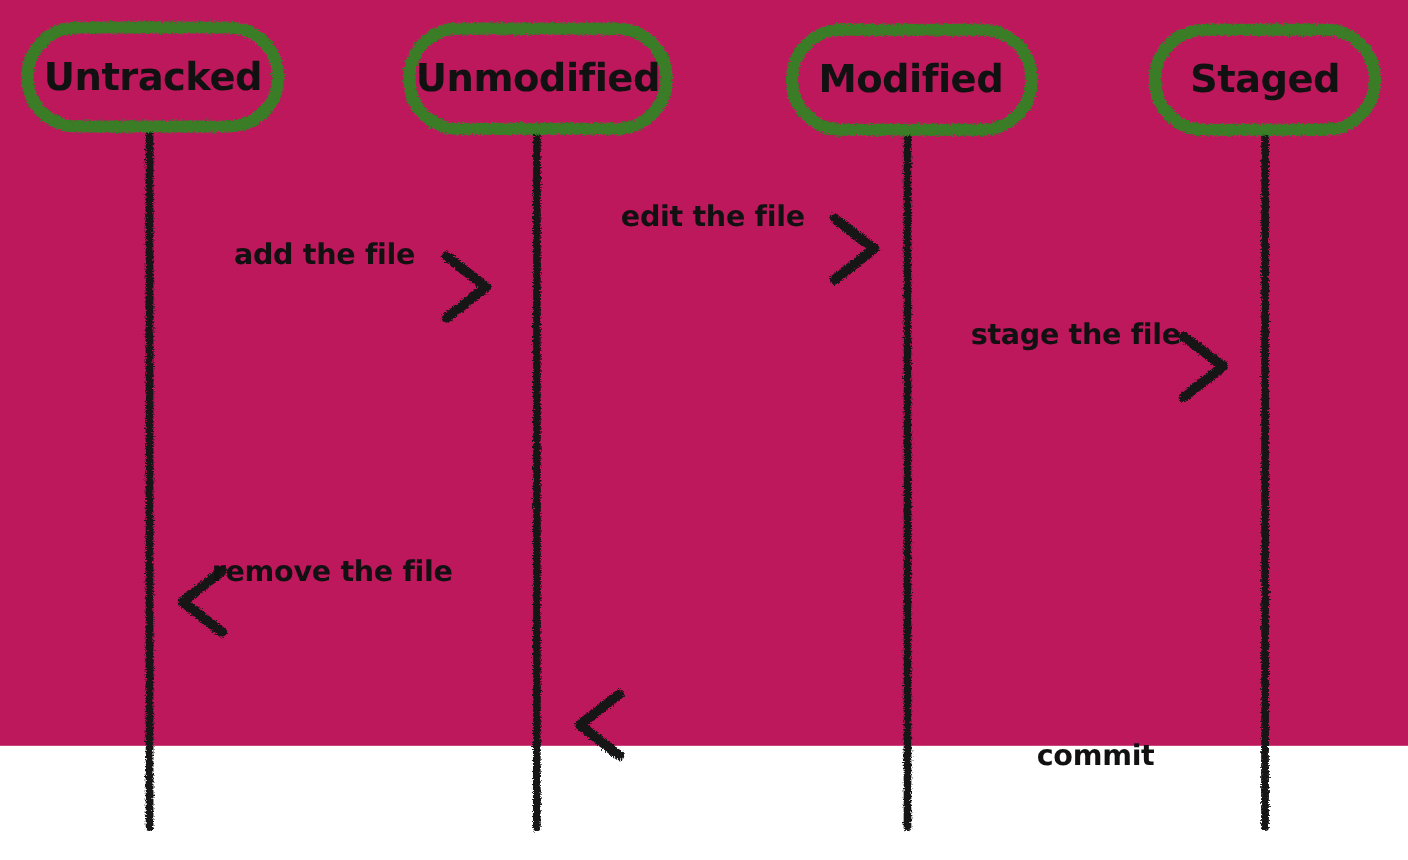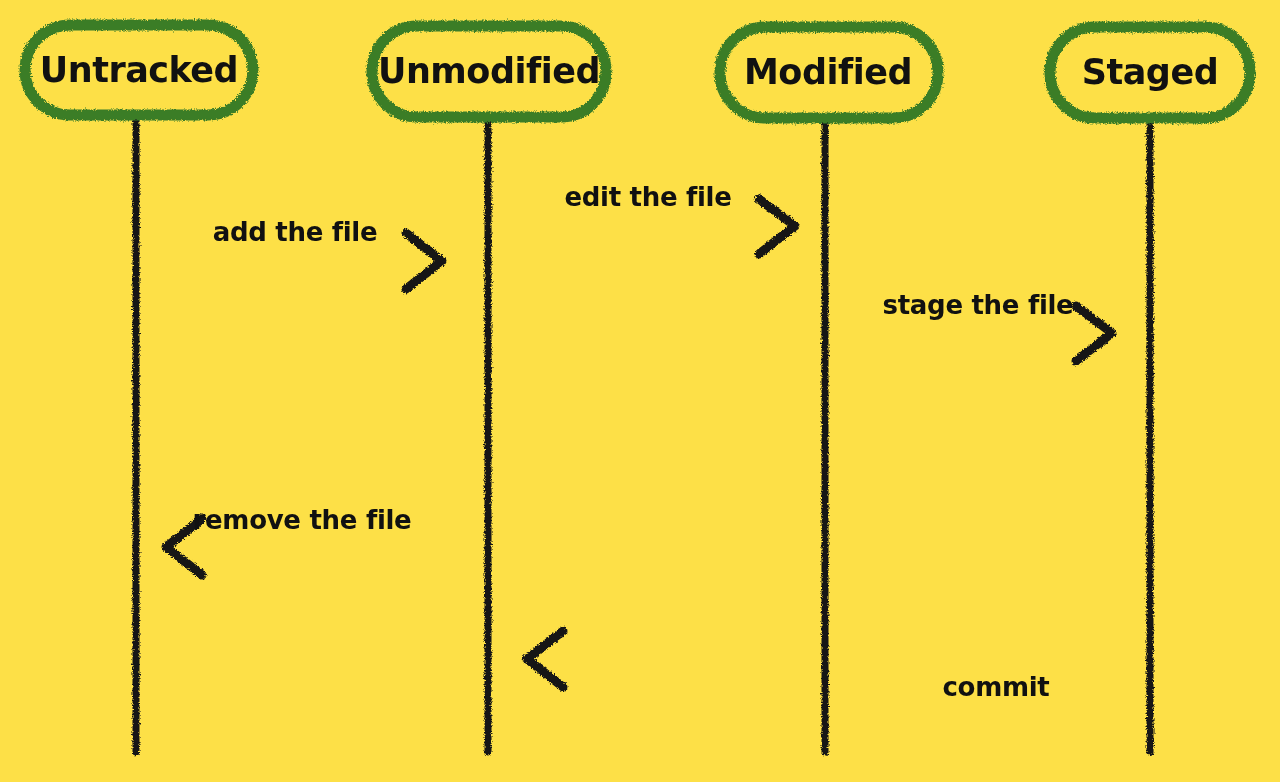--- a/index.html
+++ b/index.html
@@ -9,22 +9,22 @@
   }
   body {
     width: 1280px;
     height: 782px;
     font-family: "DejaVu Sans", sans-serif;
     overflow: hidden;
   }
   #diagram-root {
     position: relative;
     width: 1280px;
-    height: 782px;
-    background: #fde047;
+    height: 678px;
+    background: #be185d;
   }
   svg.canvas {
     position: absolute;
     top: 0; left: 0;
     width: 1280px;
     height: 782px;
   }
   .state-label {
     font-family: "DejaVu Sans", sans-serif;
     font-weight: 700;

